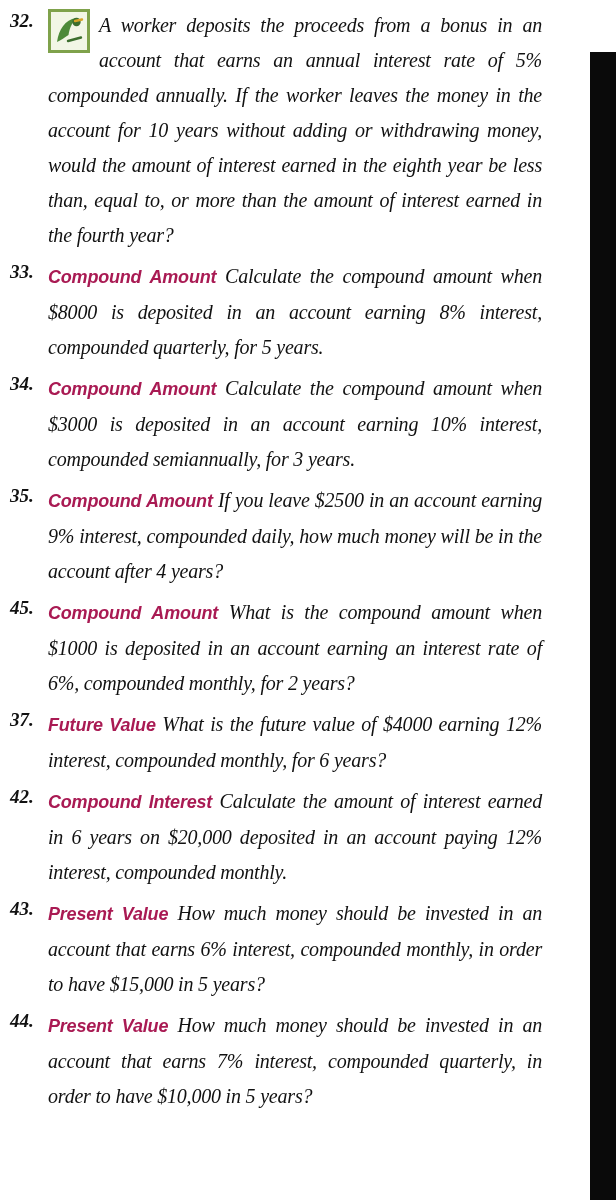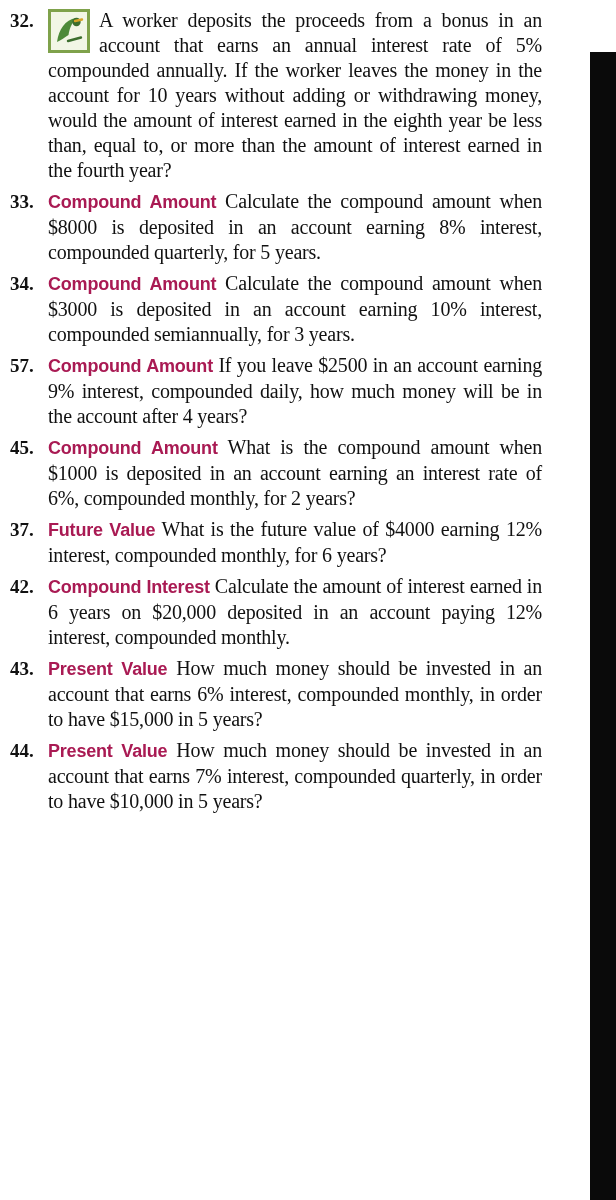--- a/index.html
+++ b/index.html
@@ -10,37 +10,38 @@
     overflow: hidden;
     background: #ffffff;
     font-family: "Liberation Serif", serif;
     color: #111111;
   }
   .page {
     position: absolute;
     top: 8px;
     left: 10px;
     width: 532px;
+    font-style: italic;
   }
   .problem {
     display: flex;
     align-items: flex-start;
     margin-bottom: 6px;
   }
   .num {
     flex: 0 0 38px;
     font-weight: bold;
     font-size: 19px;
     line-height: 25px;
     font-family: "Liberation Serif", serif;
   }
   .ptext {
     flex: 1;
     font-size: 20px;
-    line-height: 25px;
+    line-height: 35px;
     text-align: justify;
     letter-spacing: -0.2px;
   }
   .kw {
     font-family: "Liberation Sans", sans-serif;
     font-weight: bold;
     font-size: 18px;
     color: var(--accent, #a91a53);
     letter-spacing: -0.2px;
   }
@@ -91,21 +92,21 @@
   </div>
       <div class="problem">
     <div class="num">34.</div>
     <div class="ptext">
       
       <span class="kw">Compound Amount</span>
       <span>Calculate the compound amount when $3000 is deposited in an account earning 10% interest, compounded semiannually, for 3 years.</span>
     </div>
   </div>
       <div class="problem">
-    <div class="num">57.</div>
+    <div class="num">35.</div>
     <div class="ptext">
       
       <span class="kw">Compound Amount</span>
       <span>If you leave $2500 in an account earning 9% interest, compounded daily, how much money will be in the account after 4 years?</span>
     </div>
   </div>
       <div class="problem">
     <div class="num">45.</div>
     <div class="ptext">
       

